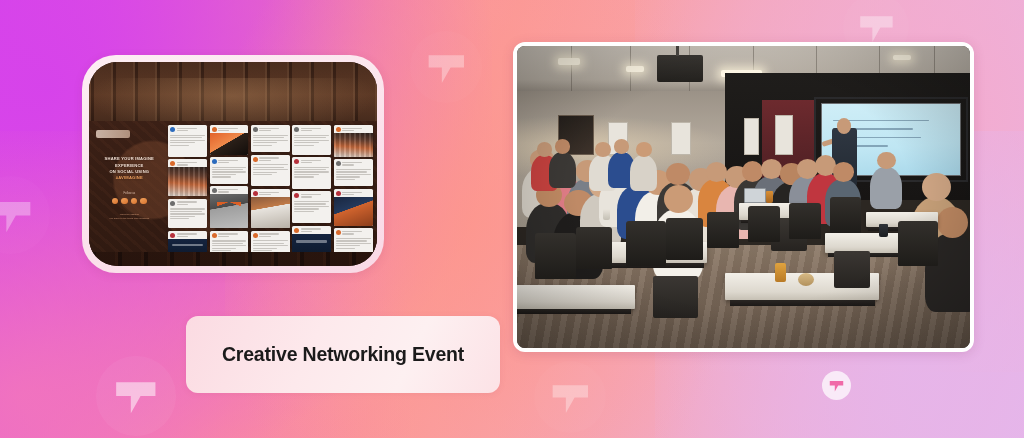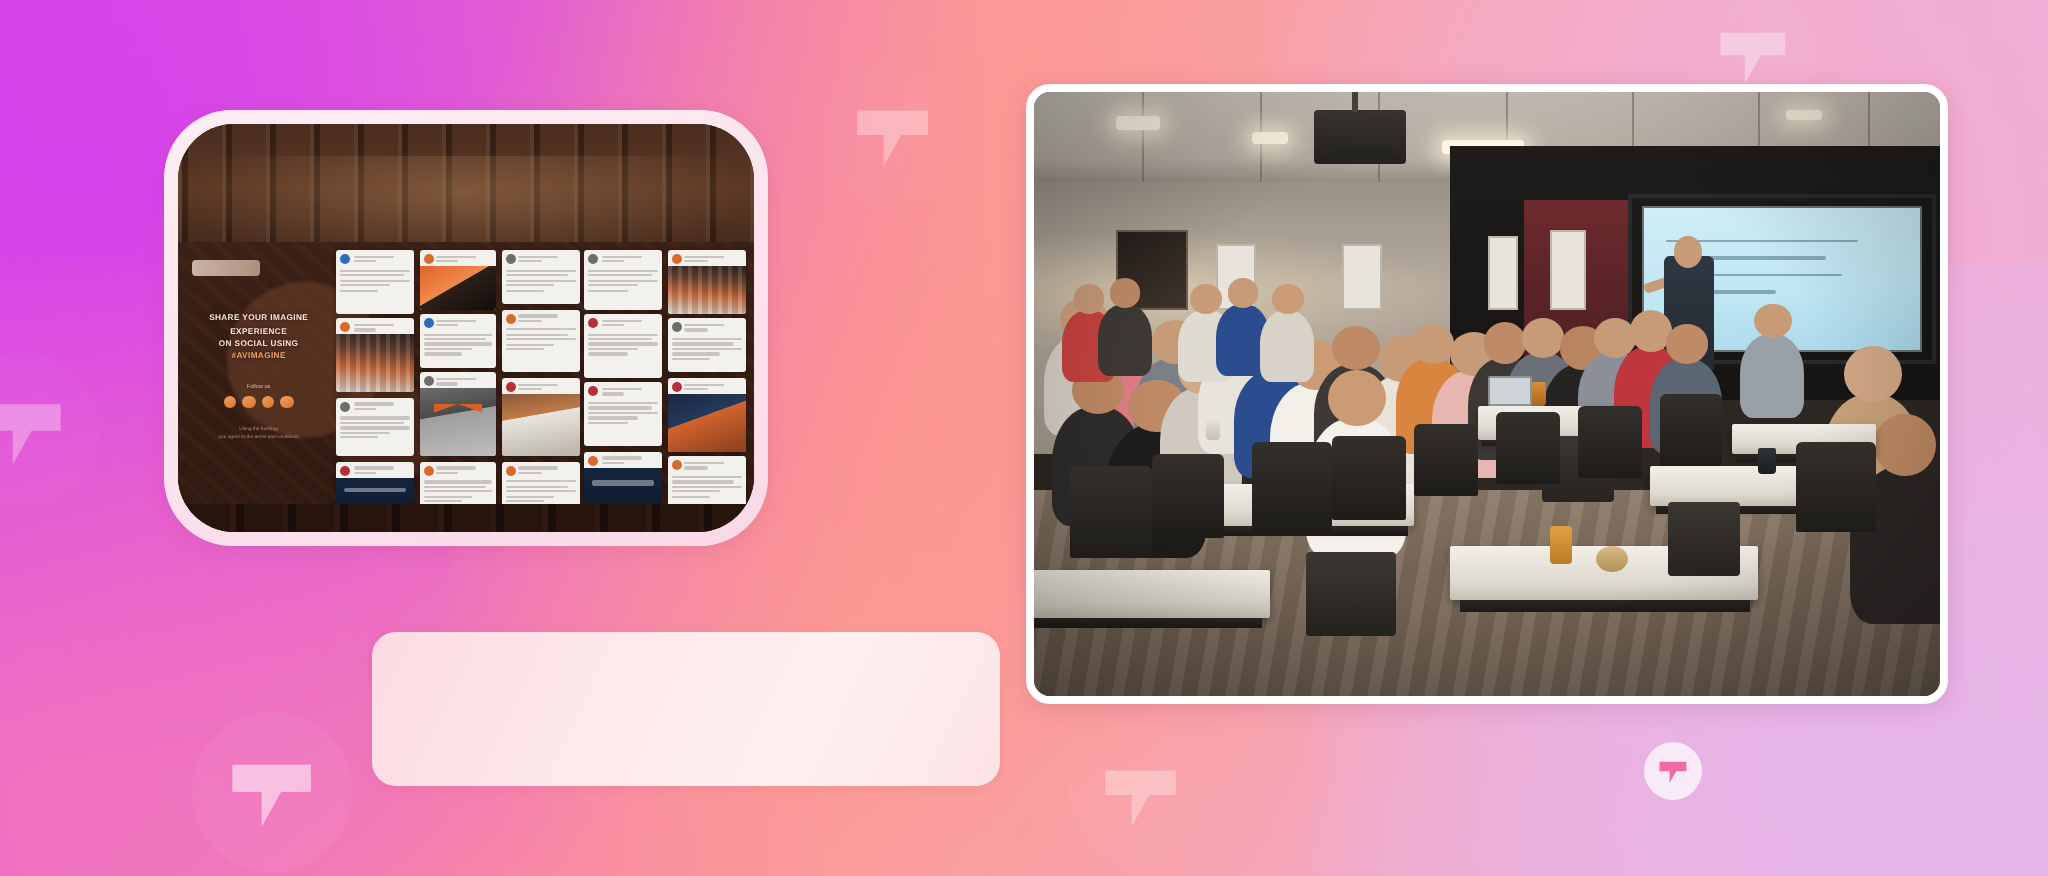--- a/index.html
+++ b/index.html
@@ -813,21 +813,21 @@
       <div class="rm-chair" style="left: 42%; top: 55%; width: 7%; height: 12%;"></div>
       <div class="rm-chair" style="left: 51%; top: 53%; width: 7%; height: 12%;"></div>
       <div class="rm-chair" style="left: 60%; top: 52%; width: 7%; height: 12%;"></div>
       <div class="rm-chair" style="left: 69%; top: 50%; width: 7%; height: 12%;"></div>
       <div class="rm-chair" style="left: 84%; top: 58%; width: 9%; height: 15%;"></div>
     </div>
 </div>
 
 <div id="title-badge">
   <div id="title-text">
-    <br>
+    <span>Creative Networking Event</span><br>
   </div>
 </div>
 
 <div id="tagbox-logo">
   <div id="tagbox-mark">
     <svg viewBox="0 0 24 24" aria-hidden="true">
       <path d="M2.5 5.5h19v6.6h-7.2L9.6 20.5v-8.4H2.5z" fill="#f06aa8"></path>
     </svg>
   </div>
 </div>

